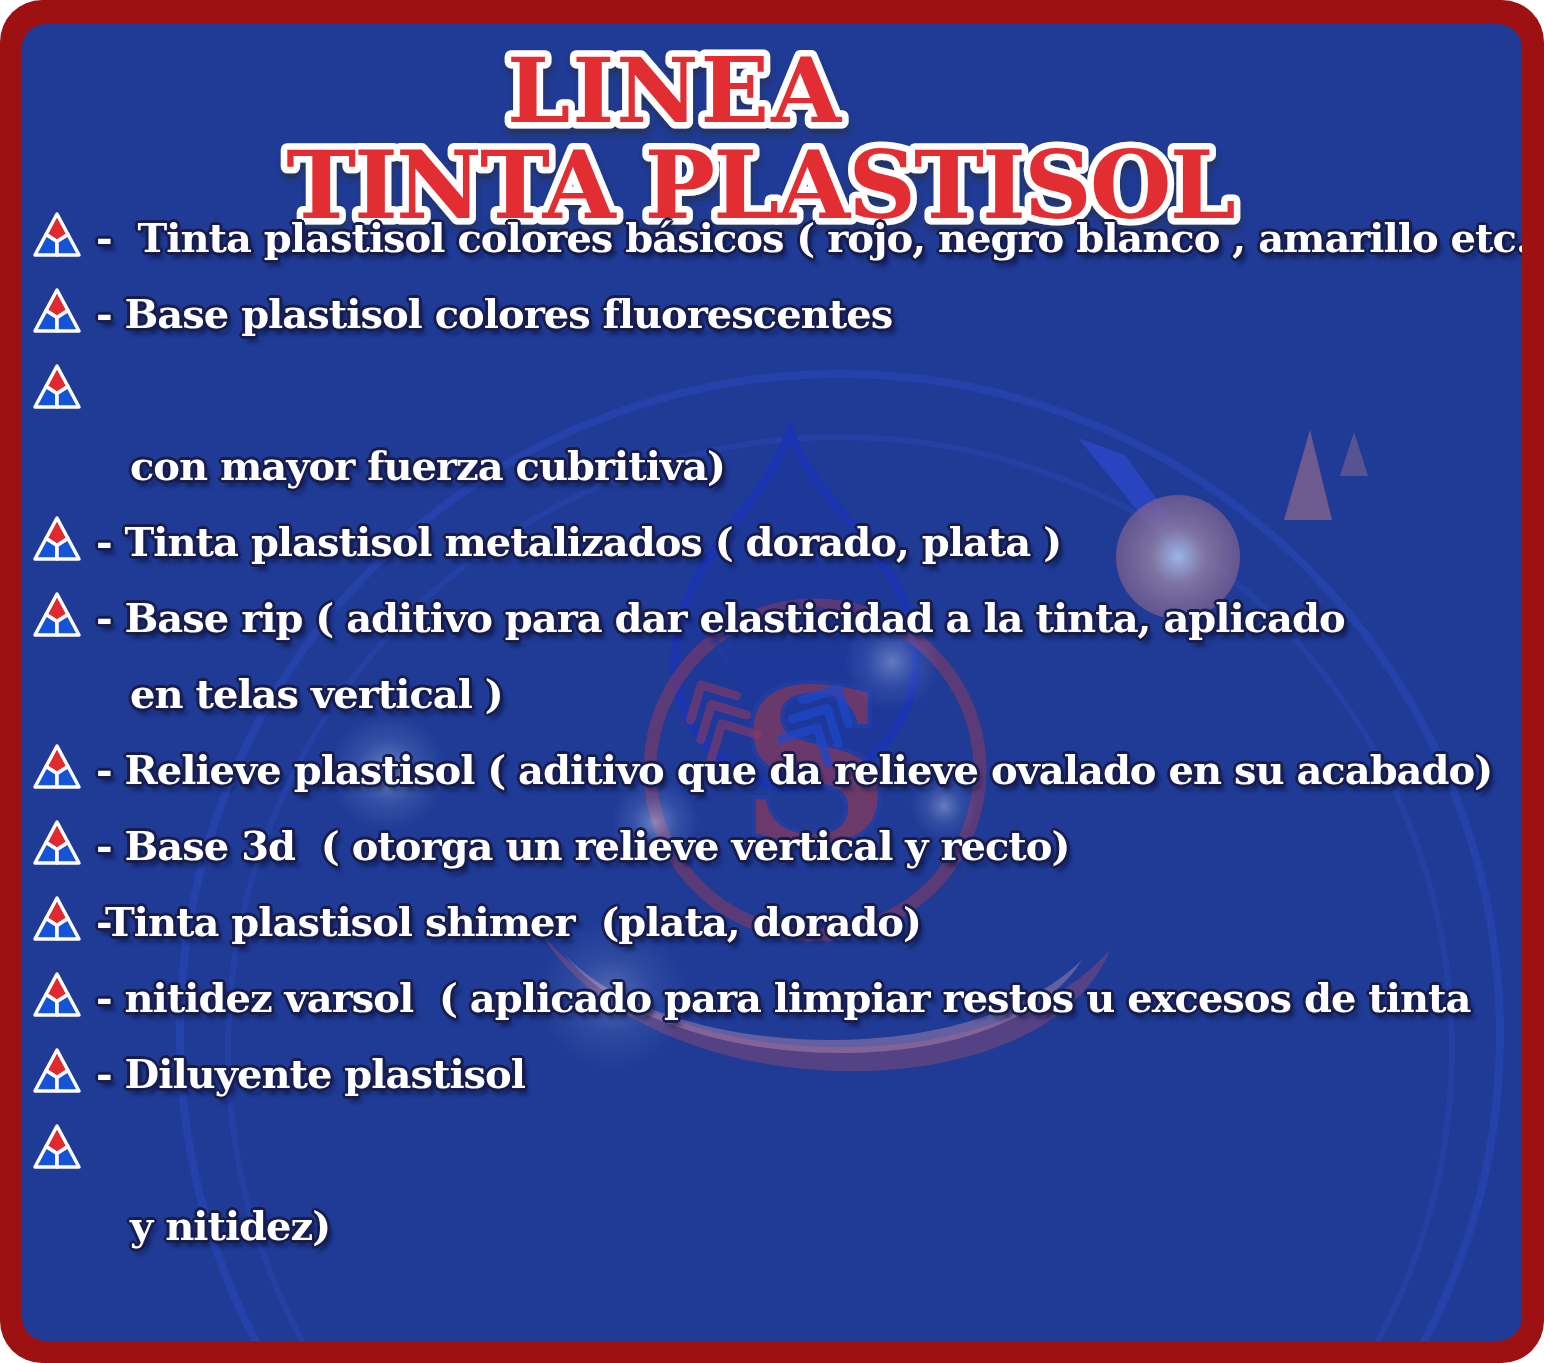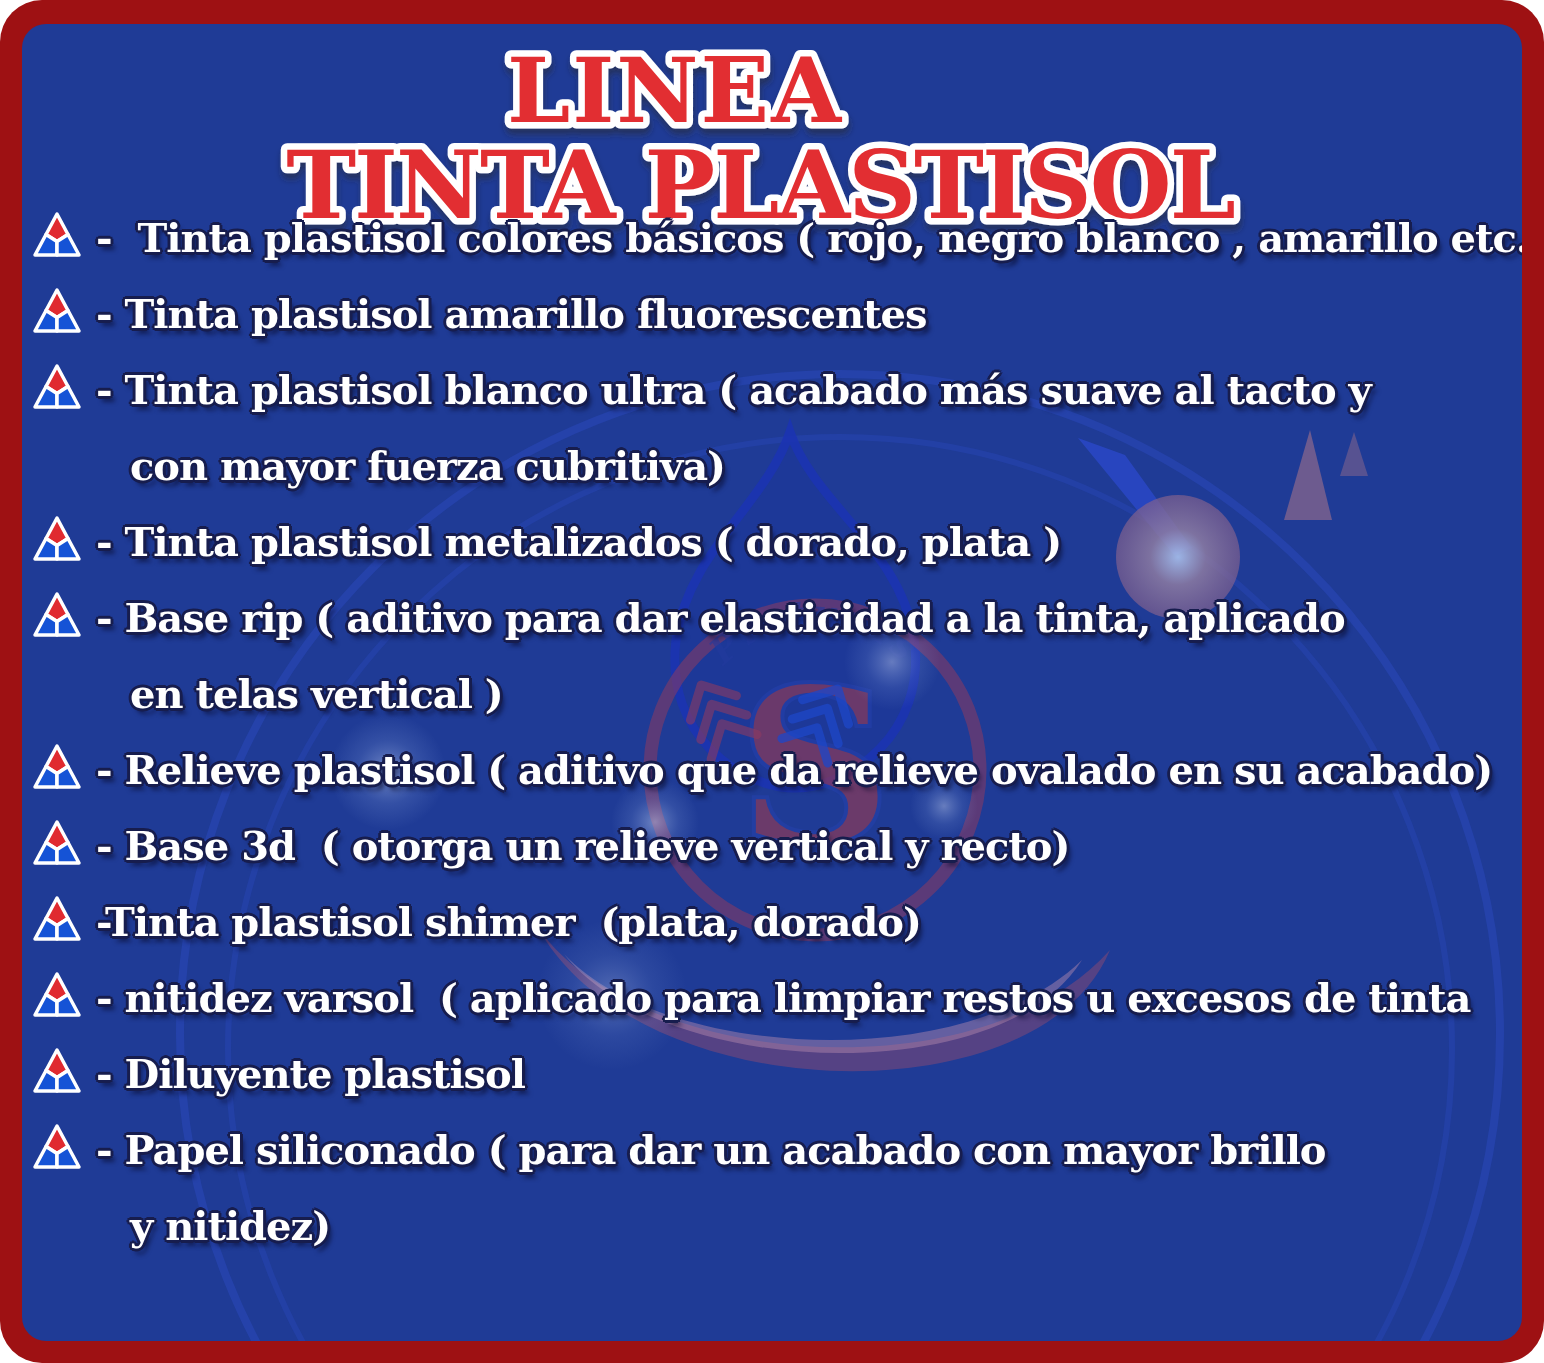--- a/index.html
+++ b/index.html
@@ -117,30 +117,29 @@
           </span>
         <span class="txt">-  Tinta plastisol colores básicos ( rojo, negro blanco , amarillo etc. )</span>
       </div>
 
       <div class="row">
         <span class="bullet">
             <svg viewBox="0 0 100 100">
               <use href="#tri"></use>
             </svg>
           </span>
-        <span class="txt">- Tinta plastisol amarillo fluorescentes</span>
-      </div>
-
-      <div class="row">
-        <span class="bullet">
-            <svg viewBox="0 0 100 100">
-              <use href="#tri"></use>
-            </svg>
-          </span>
-        <span class="txt">- Tinta plastisol blanco ultra ( acabado más suave al tacto y</span>
+        <span class="txt">- Base plastisol colores fluorescentes</span>
+      </div>
+
+      <div class="row">
+        <span class="bullet">
+            <svg viewBox="0 0 100 100">
+              <use href="#tri"></use>
+            </svg>
+          </span>
       </div>
       <div class="row cont">
         <span class="txt">con mayor fuerza cubritiva)</span>
       </div>
 
       <div class="row">
         <span class="bullet">
             <svg viewBox="0 0 100 100">
               <use href="#tri"></use>
             </svg>
@@ -204,21 +203,20 @@
           </span>
         <span class="txt">- Diluyente plastisol</span>
       </div>
 
       <div class="row">
         <span class="bullet">
             <svg viewBox="0 0 100 100">
               <use href="#tri"></use>
             </svg>
           </span>
-        <span class="txt">- Papel siliconado ( para dar un acabado con mayor brillo</span>
       </div>
       <div class="row cont">
         <span class="txt">y nitidez)</span>
       </div>
 
     </div>
   </div>
 </div>
 
 </body></html>

